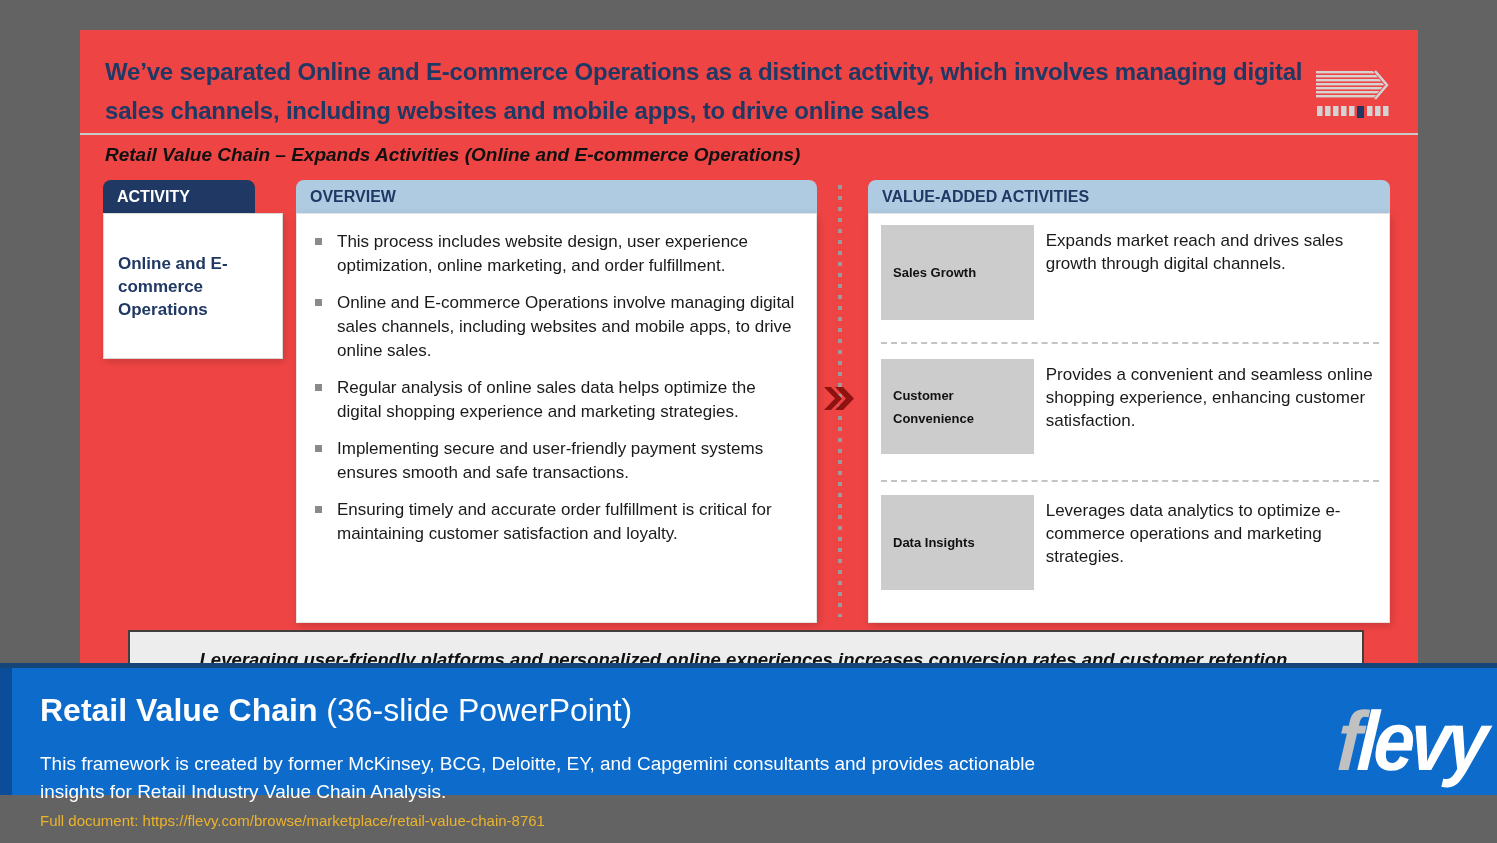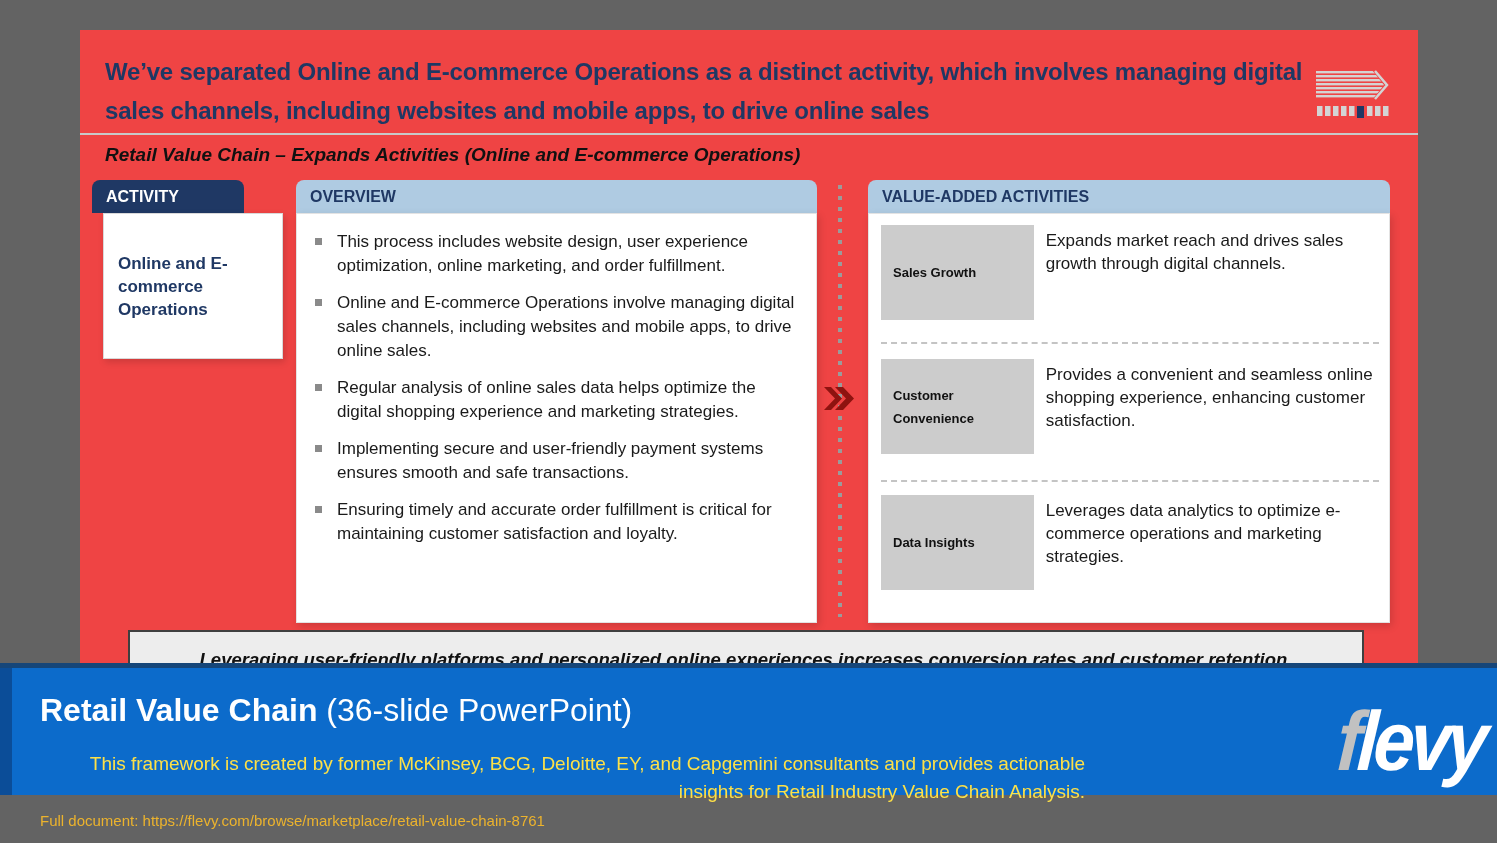--- a/index.html
+++ b/index.html
@@ -26,21 +26,21 @@
     font-size:19px; font-weight:bold; font-style:italic; color:#111111;
   }
 
   .col-header {
     position:absolute; top:150px; height:33px;
     border-radius:8px 8px 0 0;
     font-size:16px; font-weight:bold; color:#1f3864;
     display:flex; align-items:center; padding-left:14px;
     background:#afcbe2;
   }
-  .act-header { left:12px; width:152px; background:#1f3864; color:#ffffff; }
+  .act-header { left:23px; width:152px; background:#1f3864; color:#ffffff; }
   .ov-header  { left:216px; width:521px; }
   .va-header  { left:788px; width:522px; }
 
   .act-box {
     position:absolute; left:23px; top:183px; width:180px; height:146px;
     background:#ffffff; border:1px solid #d9d9d9;
     box-shadow:2px 3px 7px rgba(0,0,0,0.15);
     display:flex; align-items:center; justify-content:center; 
     font-size:17px; font-weight:bold; color:#1f3864; line-height:23px;
     padding:0 14px;
@@ -97,21 +97,21 @@
   .banner {
     position:absolute; left:0; top:663px; width:1497px; height:132px;
     background:#0c6bcb; border-top:5px solid #164679;
   }
   .banner-leftbar { position:absolute; left:0; top:0; width:12px; height:100%; background:#0b4d98; }
   .banner-title { position:absolute; left:40px; top:24px; color:#ffffff; font-size:32px; }
   .bt-main { font-weight:bold; }
   .bt-suffix { font-weight:normal; }
   .banner-desc {
     position:absolute; left:40px; top:82px; width:1045px;
-    color:#fde047; font-size:19px; line-height:28px;text-align:right;
+    color:#ffffff; font-size:19px; line-height:28px;
   }
   .banner-link {
     position:absolute; left:40px; top:144px;
     color:#ecb32d; font-size:15px; cursor:pointer;
   }
   .logo {
     position:absolute; right:16px; bottom:12px;
     font-size:84px; font-weight:bold; font-style:italic;
     letter-spacing:-5px; transform:scaleX(0.88) skewX(-4deg);
     transform-origin:right bottom; line-height:1;

